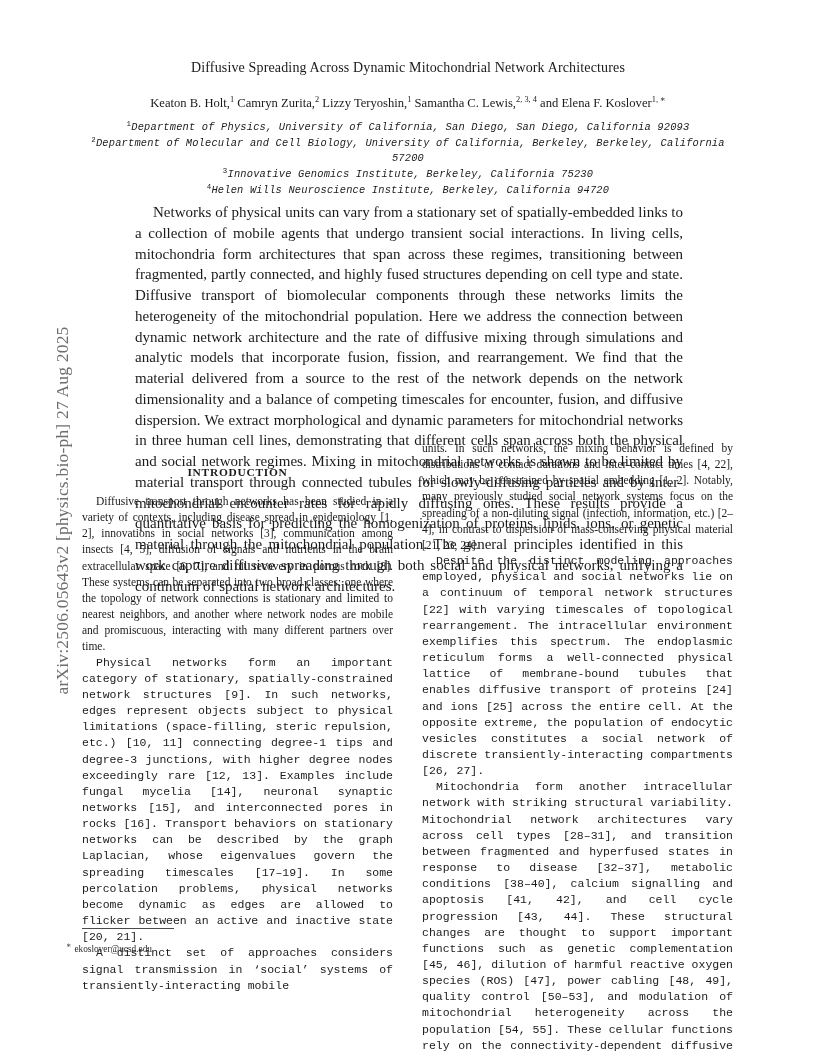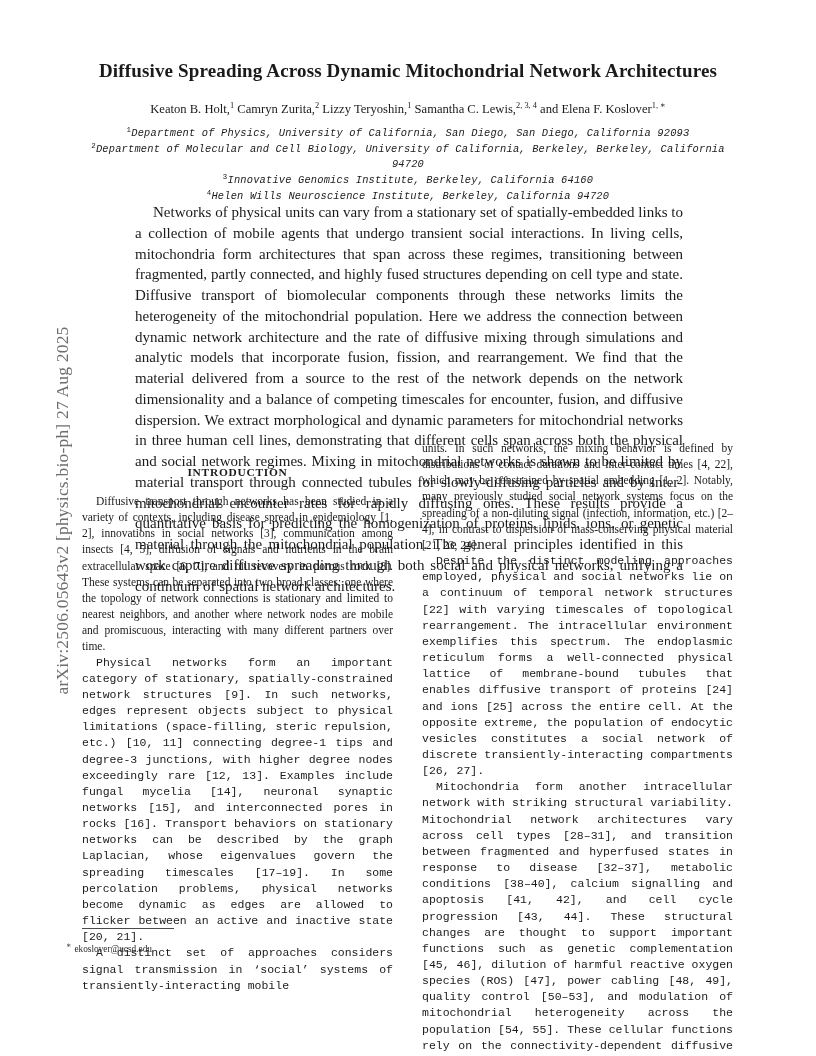--- a/index.html
+++ b/index.html
@@ -35,22 +35,22 @@
 
   
   .title-block {
     position: absolute;
     left: 83px;
     top: 60px;
     width: 650px;
     text-align: center;
   }
   .paper-title {
-    font-size: 19px;
-    font-weight: bold;
+    font-size: 14px;
+    font-weight: normal;
     letter-spacing: 0.15px;
     margin: 0 0 17px 0;
     line-height: 1.2;
   }
   .authors {
     font-size: 12.6px;
     line-height: 1.35;
     margin: 16px 0 7px 0;
   }
   .authors sup { font-size: 8.4px; vertical-align: super; }
@@ -146,24 +146,24 @@
 
   <div class="title-block">
     <h1 class="paper-title">Diffusive Spreading Across Dynamic Mitochondrial Network Architectures</h1>
 
     <div class="authors">Keaton B. Holt,<sup>1</sup> Camryn Zurita,<sup>2</sup> Lizzy Teryoshin,<sup>1</sup> Samantha C. Lewis,<sup>2, 3, 4</sup> and Elena F. Koslover<sup>1, ∗</sup></div>
 
     <div class="affil">
       <sup>1</sup><span>Department of Physics, University of California, San Diego, San Diego, California 92093</span>
     </div>
     <div class="affil">
-      <sup>2</sup><span>Department of Molecular and Cell Biology, University of California, Berkeley, Berkeley, California 94720</span>
+      <sup>2</sup><span>Department of Molecular and Cell Biology, University of California, Berkeley, Berkeley, California 57200</span>
     </div>
     <div class="affil">
-      <sup>3</sup><span>Innovative Genomics Institute, Berkeley, California 64160</span>
+      <sup>3</sup><span>Innovative Genomics Institute, Berkeley, California 75230</span>
     </div>
     <div class="affil">
       <sup>4</sup><span>Helen Wills Neuroscience Institute, Berkeley, California 94720</span>
     </div>
 
   </div>
 
   <div class="abstract">Networks of physical units can vary from a stationary set of spatially-embedded links to a collection of mobile agents that undergo transient social interactions. In living cells, mitochondria form architectures that span across these regimes, transitioning between fragmented, partly connected, and highly fused structures depending on cell type and state. Diffusive transport of biomolecular components through these networks limits the heterogeneity of the mitochondrial population. Here we address the connection between dynamic network architecture and the rate of diffusive mixing through simulations and analytic models that incorporate fusion, fission, and rearrangement. We find that the material delivered from a source to the rest of the network depends on the network dimensionality and a balance of competing timescales for encounter, fusion, and diffusive dispersion. We extract morphological and dynamic parameters for mitochondrial networks in three human cell lines, demonstrating that different cells span across both the physical and social network regimes. Mixing in mitochondrial networks is shown to be limited by material transport through connected tubules for slowly-diffusing particles and by inter-mitochondrial encounter rates for rapidly diffusing ones. These results provide a quantitative basis for predicting the homogenization of proteins, lipids, ions, or genetic material through the mitochondrial population. The general principles identified in this work capture diffusive spreading through both social and physical networks, unifying a continuum of spatial network architectures.</div>
 
   <div class="col col-left">

